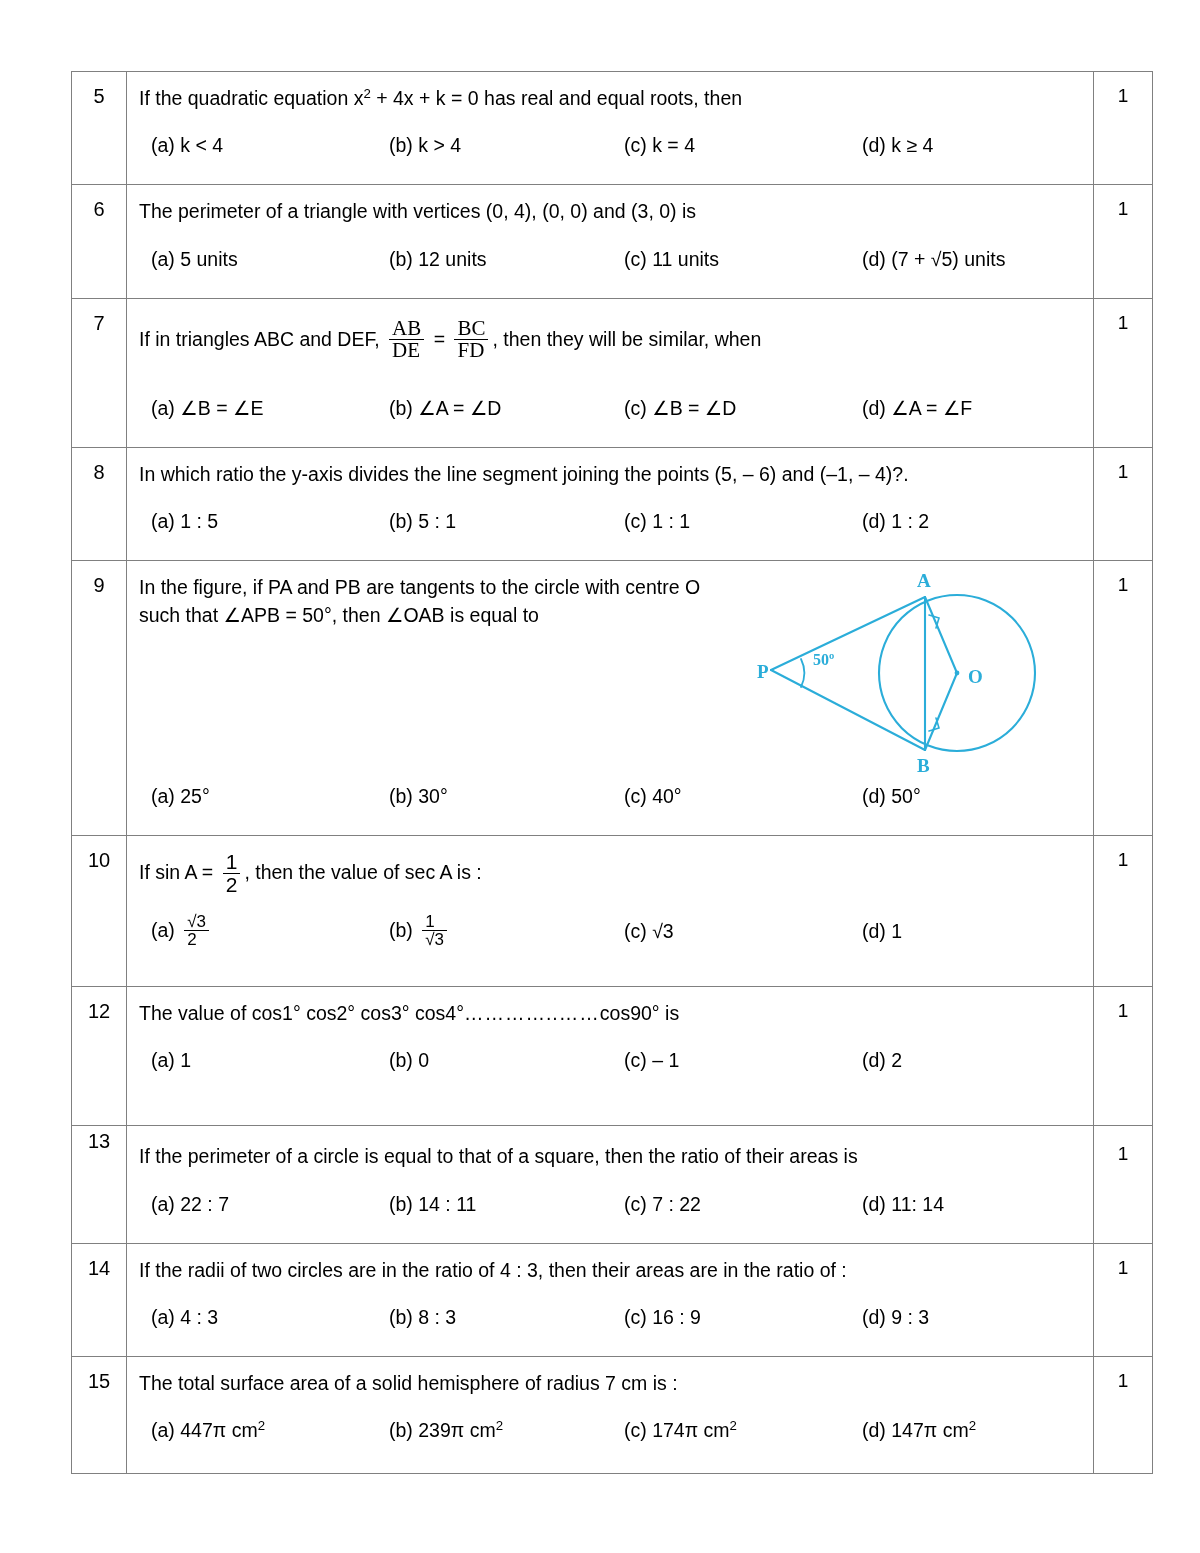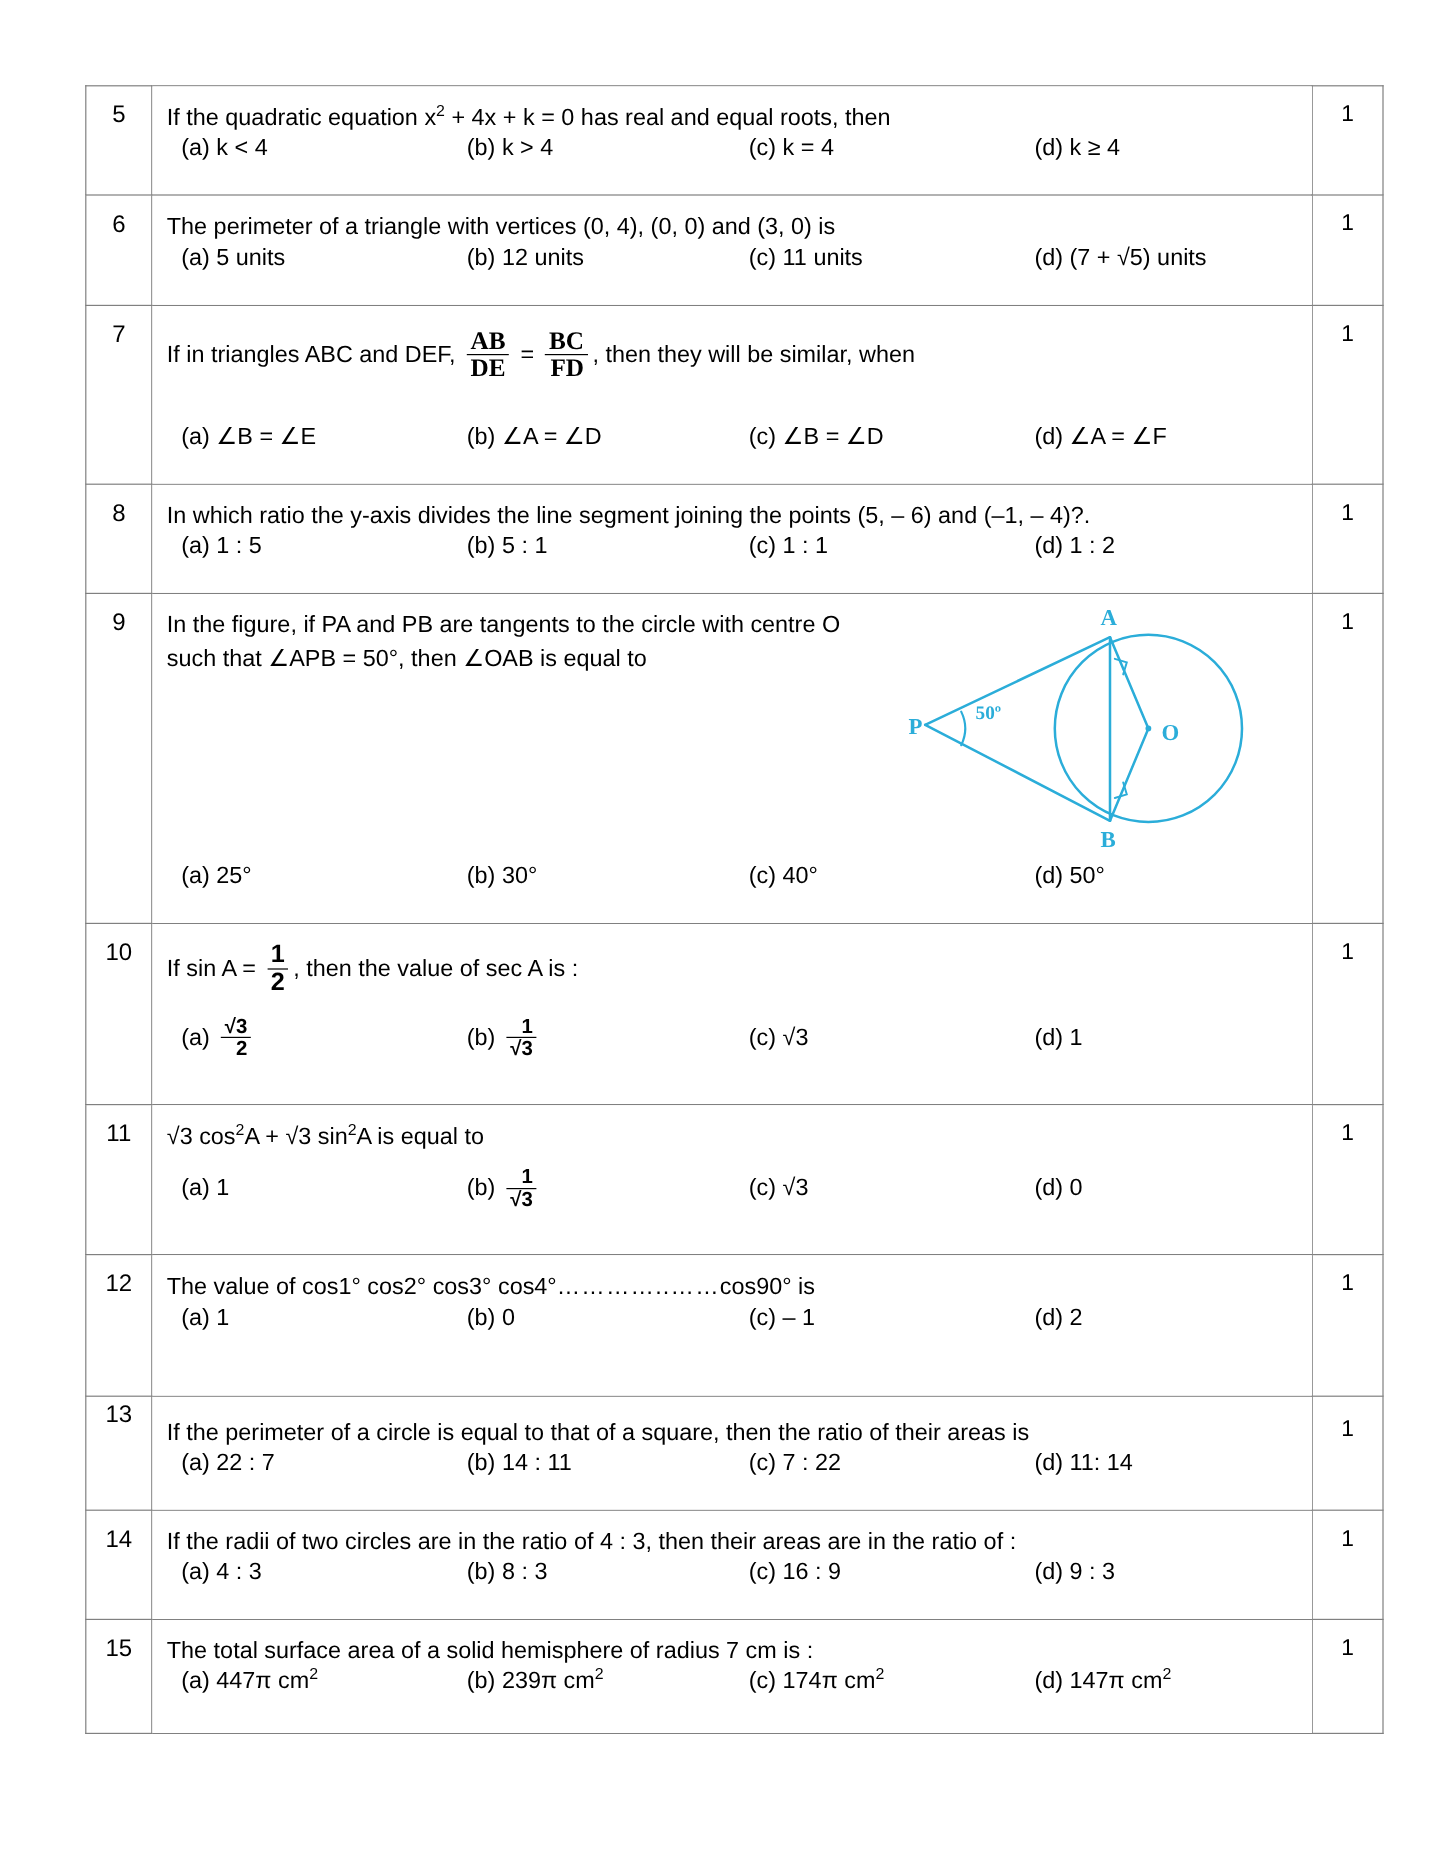--- a/index.html
+++ b/index.html
@@ -65,20 +65,21 @@
     font-size: 19.5px;
     line-height: 1.45;
     white-space: nowrap;
   }
   .stem.wrap { white-space: normal; }
 
   .opts {
     display: block;
     position: relative;
     height: 40px;
+    margin-top: 22px;
   }
   .opt {
     position: absolute;
     font-size: 19.5px;
     line-height: 1.2;
     white-space: nowrap;
     top: 0;
   }
   .opt.o0 { left: 12px; }
   .opt.o1 { left: 250px; }
@@ -89,27 +90,26 @@
   .opts.tall { height: 62px; margin-top: 18px; }
   .opts.tall .opt { top: 6px; }
   .opts.tall .opt.frac-opt { top: 0px; }
 
   sup { font-size: 0.68em; vertical-align: super; line-height: 0; }
 
   
   .frac {
     display: inline-block;
     vertical-align: middle;
-    text-align: right;
+    text-align: left;
     font-family: "Liberation Serif", serif;
     line-height: 1.02;
     margin: 0 4px;
     position: relative;
     top: -1px;
-    font-weight: bold;
   }
   .frac .n { display: block; padding: 0 3px; }
   .frac .d { display: block; padding: 0 3px; border-top: 1.6px solid #000; }
 
   .frac.big { font-size: 21px; }
   .frac.small { font-size: 17px; }
 
   .frac.sans {
     font-family: "Liberation Sans", sans-serif;
   }
@@ -258,33 +258,20 @@
           <div class="opts tall">
             <span class="opt o0 frac-opt">(a) <span class="frac small sans"><span class="n">√3</span><span class="d">2</span></span></span>
             <span class="opt o1 frac-opt">(b) <span class="frac small sans"><span class="n">1</span><span class="d">√3</span></span></span>
             <span class="opt o2">(c) √3</span>
             <span class="opt o3">(d) 1</span>
           </div>
         </td>
         <td class="mark">1</td>
       </tr>
 
-      <tr>
-        <td class="num">11</td>
-        <td class="body">
-          <div class="stem">√3 cos<sup>2</sup>A + √3 sin<sup>2</sup>A is equal to</div>
-          <div class="opts tall" style="margin-top:12px;">
-            <span class="opt o0">(a) 1</span>
-            <span class="opt o1 frac-opt">(b) <span class="frac small sans"><span class="n">1</span><span class="d">√3</span></span></span>
-            <span class="opt o2">(c) √3</span>
-            <span class="opt o3">(d) 0</span>
-          </div>
-        </td>
-        <td class="mark">1</td>
-      </tr>
 
       <tr>
 
         <td class="num">12</td>
         <td class="body" style="padding-bottom:36px;">
           <div class="stem">The value of cos1° cos2° cos3° cos4°<span class="dots">…………..……</span>cos90° is</div>
           <div class="opts">
             <span class="opt o0">(a) 1</span>
             <span class="opt o1">(b) 0</span>
             <span class="opt o2">(c) – 1</span>

